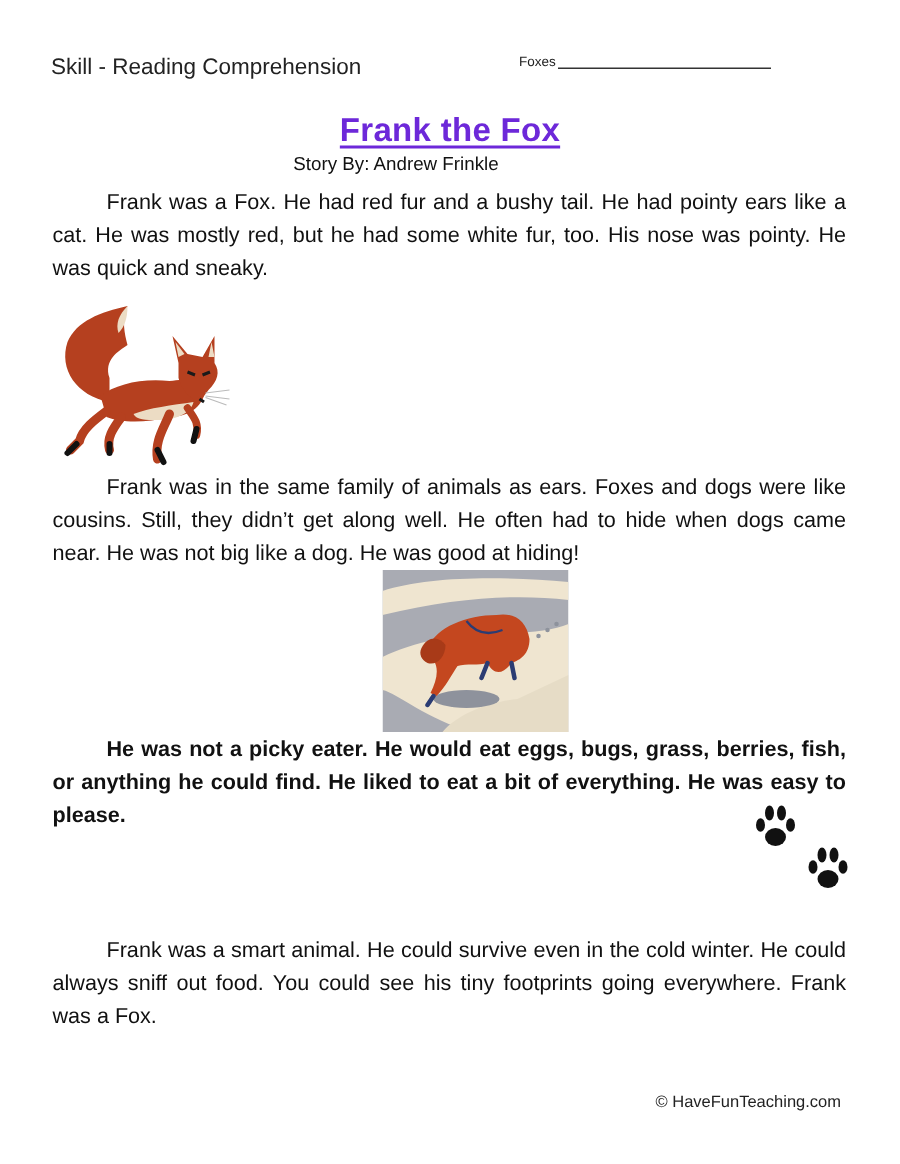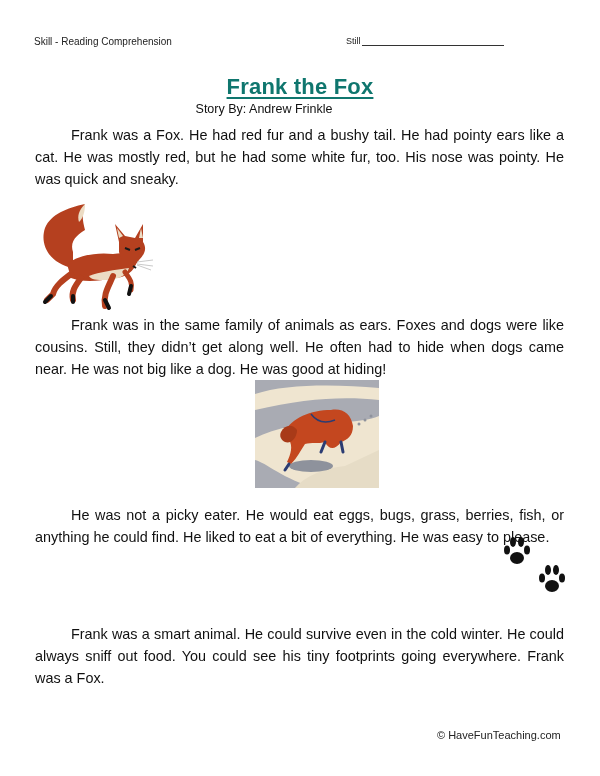--- a/index.html
+++ b/index.html
@@ -1,46 +1,46 @@
 <!DOCTYPE html>
 <html><head>
   <meta charset="utf-8">
   <style>
     * { margin: 0; padding: 0; box-sizing: border-box; }
     html, body { width: 600px; height: 776px; background: #ffffff; overflow: hidden; }
     body { position: relative; font-family: "Liberation Sans", "DejaVu Sans", sans-serif; color: #111; }
 
-    .header-left { position: absolute; left: 34px; top: 36px; font-size: 10px; color: #222; }
+    .header-left { position: absolute; left: 34px; top: 36px; font-size: 15px; color: #222; }
     .header-right { position: absolute; left: 346px; top: 36px; font-size: 9px; color: #222; display: flex; align-items: flex-end; }
     .name-line { display: inline-block; width: 142px; border-bottom: 1px solid #333; height: 9px; margin-left: 1px; }
 
-    .title { position: absolute; left: 0; width: 600px; top: 74px; text-align: center; font-size: 22px; font-weight: bold; text-decoration: underline; text-decoration-thickness: 2px; text-underline-offset: 3px; color: #0f766e; letter-spacing: 0.2px; }
+    .title { position: absolute; left: 0; width: 600px; top: 74px; text-align: center; font-size: 22px; font-weight: bold; text-decoration: underline; text-decoration-thickness: 2px; text-underline-offset: 3px; color: #6d28d9; letter-spacing: 0.2px; }
     .byline { position: absolute; left: 0; width: 528px; top: 102px; text-align: center; font-size: 12.5px; color: #111; }
 
     .para { position: absolute; left: 35px; width: 529px; font-size: 14.4px; line-height: 22px; text-align: justify; text-indent: 36px; color: #111; }
     .p1 { top: 124px; }
     .p2 { top: 314px; }
-    .p3 { top: 504px; }
+    .p3 { top: 489px; font-weight: bold; }
     .p4 { top: 623px; }
 
     .img-fox { position: absolute; left: 33px; top: 202px; width: 122px; height: 110px; }
     .img-wolf { position: absolute; left: 255px; top: 380px; width: 124px; height: 108px; }
     .paw1 { position: absolute; left: 503px; top: 536px; width: 28px; height: 30px; }
     .paw2 { position: absolute; left: 538px; top: 564px; width: 28px; height: 30px; }
 
     .footer { position: absolute; left: 437px; top: 729px; font-size: 11px; color: #222; }
   </style>
 </head>
 <body>
 
 <div>
 
   <div class="header-left">Skill - Reading Comprehension</div>
   <div class="header-right">
-    <span>Still</span>
+    <span>Foxes</span>
     <span class="name-line"></span>
   </div>
 
   <h1 class="title">Frank the Fox</h1>
   <div class="byline">Story By: Andrew Frinkle</div>
 
   <p class="para p1">Frank was a Fox. He had red fur and a bushy tail. He had pointy ears like a cat. He was mostly red, but he had some white fur, too. His nose was pointy. He was quick and sneaky.</p>
 
   <div class="img-fox">
     <svg width="122" height="110" viewBox="0 0 122 110">

